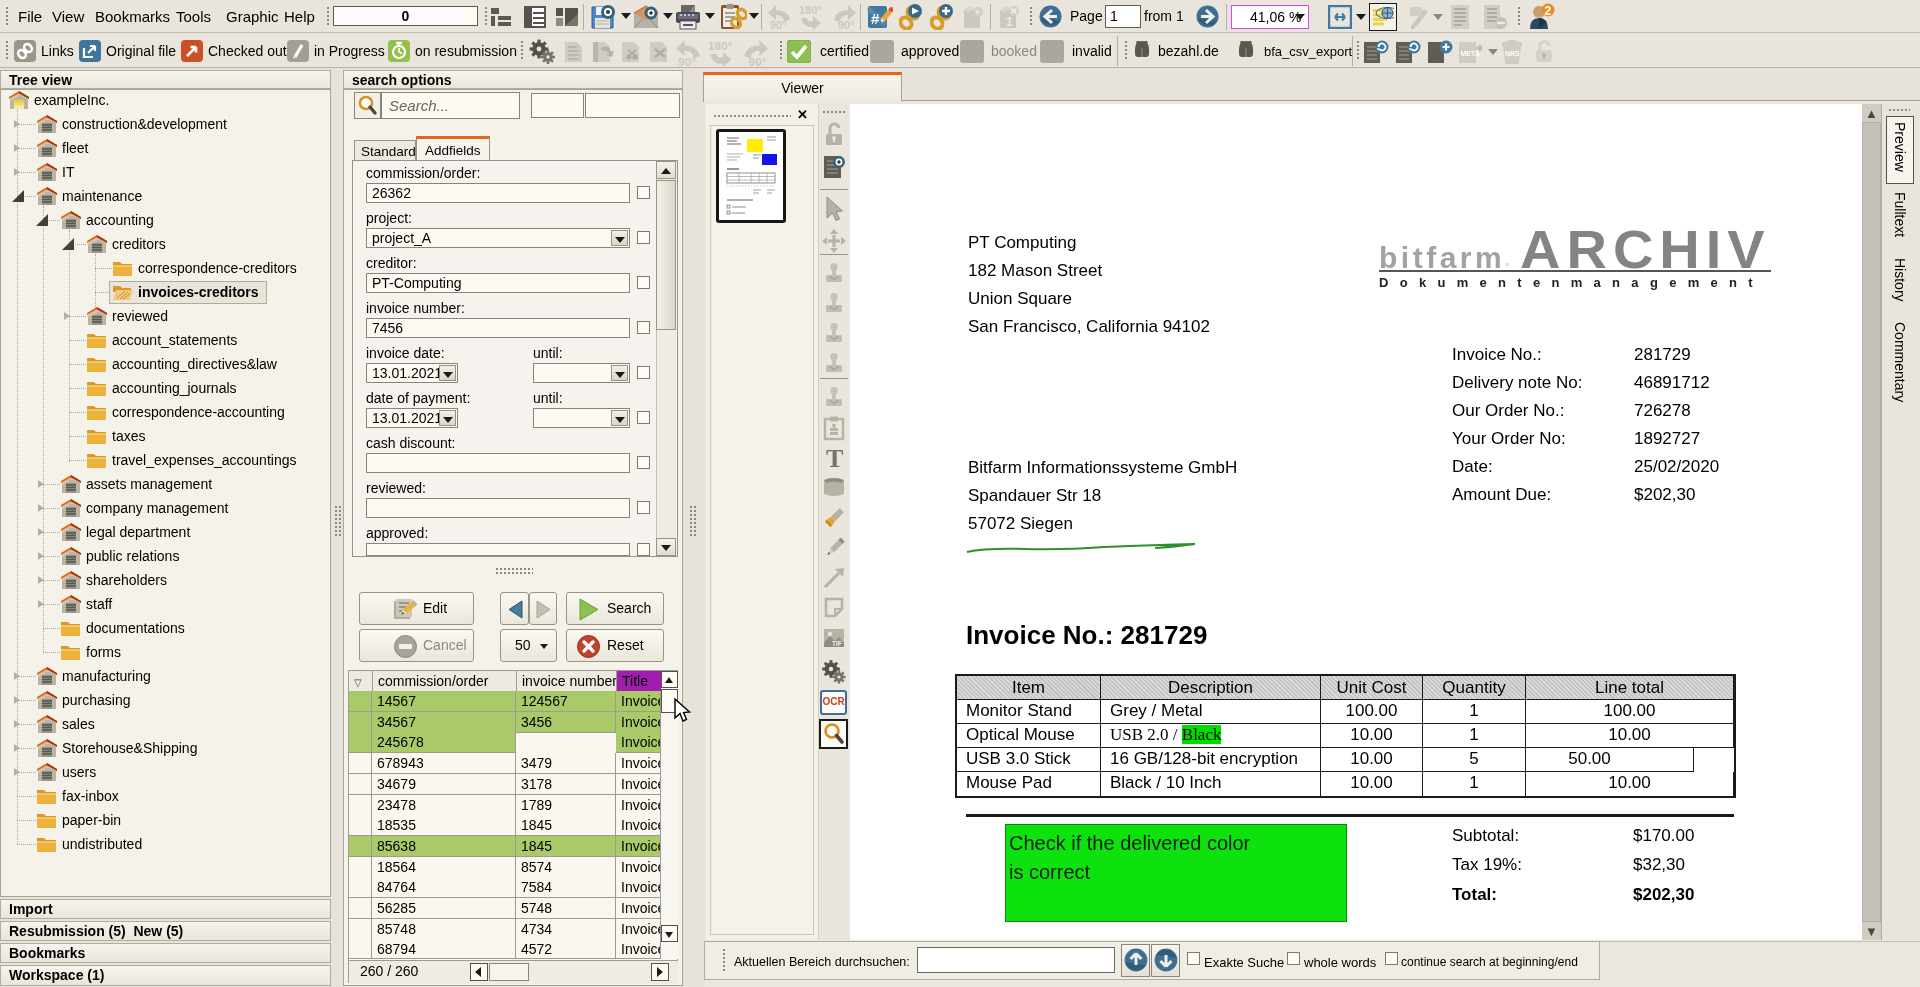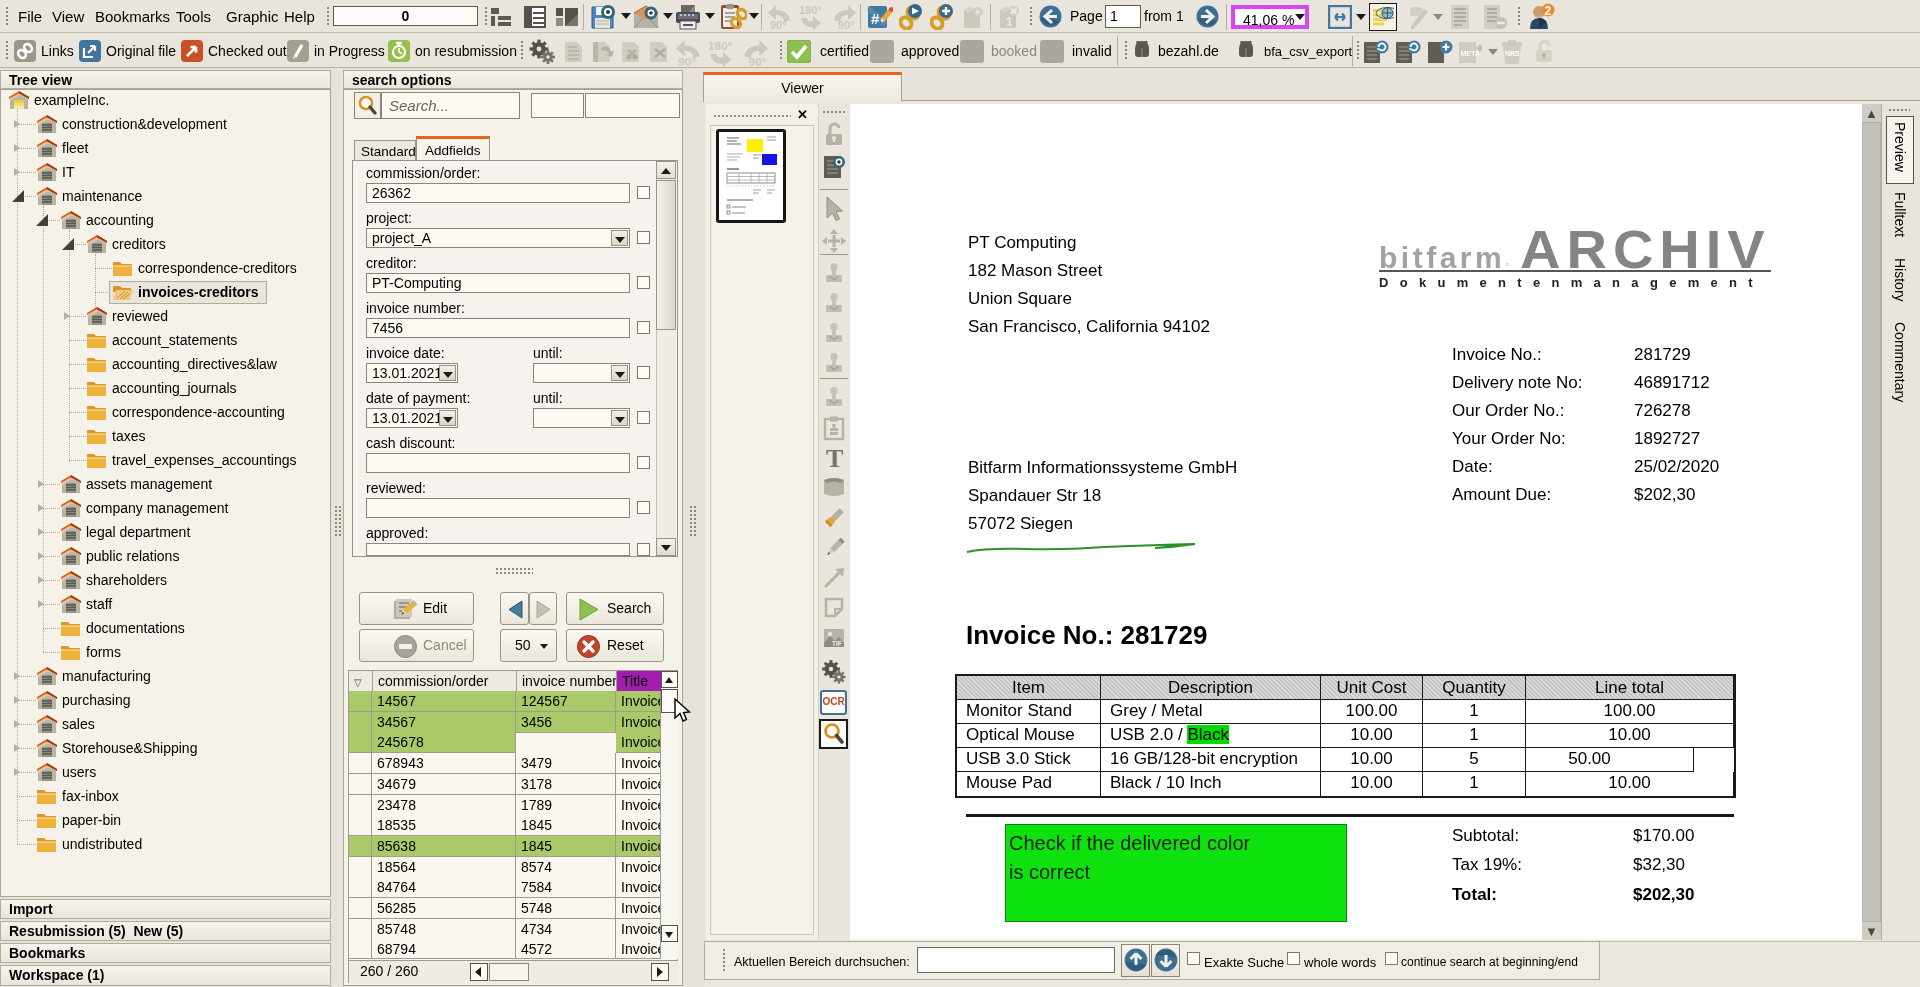--- a/index.html
+++ b/index.html
@@ -164,21 +164,21 @@
   </svg>
 <div class="abs" style="left:1070px;top:8px;">Page</div>
 <div class="abs" style="left:1105px;top:5px;width:36px;height:23px;background:#fff;border:1px solid #5f5b51;padding:2px 0 0 4px;">1</div>
 <div class="abs" style="left:1144px;top:8px;">from 1</div>
 <svg class="ico" style="left:1196px;top:5px;" width="23" height="23" viewBox="0 0 23 23">
     <circle cx="11.5" cy="11.5" r="11" fill="#3c6f93"></circle>
     <path d="M2 13 A 11 11 0 0 0 21 16 Z" fill="#2d566f" opacity="0.7"></path>
     <path d="M10 5 L17 11.5 L10 18 M5 11.5 H17" stroke="#f2efe8" stroke-width="3" fill="none"></path>
   </svg>
 <div class="abs sep" style="left:1226px;top:4px;height:26px;"></div>
-<div class="abs" style="left:1231px;top:5px;width:78px;height:24px;background:#fff;border:4px solid #d946ef;padding:3px 0 0 8px;">41,06 %</div>
+<div class="abs" style="left:1231px;top:5px;width:78px;height:24px;background:#fff;border:1px solid #d946ef;padding:3px 0 0 18px;">41,06 %</div>
 <div class="abs" style="left:1295px;top:14px;width:0;height:0;border-left:5px solid transparent;border-right:5px solid transparent;border-top:6px solid #1a1a1a;"></div>
 <svg class="ico" style="left:1328px;top:5px;" width="24" height="24" viewBox="0 0 24 24">
     <rect x="1" y="1" width="22" height="22" fill="none" stroke="#4279a3" stroke-width="2.4"></rect>
     <path d="M7 12 H17 M7 12 L10 8.5 M7 12 L10 15.5 M17 12 L14 8.5 M17 12 L14 15.5" stroke="#4279a3" stroke-width="2.2" fill="none"></path>
   </svg>
 <div class="abs" style="left:1356px;top:14px;width:0;height:0;border-left:5px solid transparent;border-right:5px solid transparent;border-top:6px solid #1a1a1a;"></div>
 <div class="abs" style="left:1369px;top:3px;width:28px;height:28px;border:1.5px solid #1a1a1a;background:#f5f2ea;"></div>
 <svg class="ico" style="left:1372px;top:6px;" width="22" height="22" viewBox="0 0 22 22">
     <path d="M1 4.5 h14 M1 9 h14 M1 13.5 h14 M1 18 h11" stroke="#ecd24e" stroke-width="3.2"></path>
     <circle cx="15.5" cy="7" r="5.5" fill="#8fb3c8" stroke="#2d566f" stroke-width="1"></circle>
@@ -978,21 +978,21 @@
 <div class="abs doc" style="left:1101px;top:676px;width:220px;height:24px;background-image:repeating-linear-gradient(45deg,#dadada 0 1.5px,#c2c2c2 1.5px 3px);border-right:1.5px solid #1a1a1a;border-bottom:1.5px solid #1a1a1a;text-align:center;padding-top:2px;">Description</div>
 <div class="abs doc" style="left:1321px;top:676px;width:102px;height:24px;background-image:repeating-linear-gradient(45deg,#dadada 0 1.5px,#c2c2c2 1.5px 3px);border-right:1.5px solid #1a1a1a;border-bottom:1.5px solid #1a1a1a;text-align:center;padding-top:2px;">Unit Cost</div>
 <div class="abs doc" style="left:1423px;top:676px;width:103px;height:24px;background-image:repeating-linear-gradient(45deg,#dadada 0 1.5px,#c2c2c2 1.5px 3px);border-right:1.5px solid #1a1a1a;border-bottom:1.5px solid #1a1a1a;text-align:center;padding-top:2px;">Quantity</div>
 <div class="abs doc" style="left:1526px;top:676px;width:208px;height:24px;background-image:repeating-linear-gradient(45deg,#dadada 0 1.5px,#c2c2c2 1.5px 3px);border-right:1.5px solid #1a1a1a;border-bottom:1.5px solid #1a1a1a;text-align:center;padding-top:2px;">Line total</div>
 <div class="abs doc" style="left:957px;top:700px;width:144px;height:24px;border-right:1.5px solid #1a1a1a;border-bottom:1.5px solid #1a1a1a;padding-left:9px;padding-top:1px;">Monitor Stand</div>
 <div class="abs doc" style="left:1101px;top:700px;width:220px;height:24px;border-right:1.5px solid #1a1a1a;border-bottom:1.5px solid #1a1a1a;padding-left:9px;padding-top:1px;">Grey / Metal</div>
 <div class="abs doc" style="left:1321px;top:700px;width:102px;height:24px;border-right:1.5px solid #1a1a1a;border-bottom:1.5px solid #1a1a1a;text-align:center;padding-top:1px;">100.00</div>
 <div class="abs doc" style="left:1423px;top:700px;width:103px;height:24px;border-right:1.5px solid #1a1a1a;border-bottom:1.5px solid #1a1a1a;text-align:center;padding-top:1px;">1</div>
 <div class="abs doc" style="left:1526px;top:700px;width:208px;height:24px;border-right:1.5px solid #1a1a1a;border-bottom:1.5px solid #1a1a1a;text-align:center;padding-top:1px;">100.00</div>
 <div class="abs doc" style="left:957px;top:724px;width:144px;height:24px;border-right:1.5px solid #1a1a1a;border-bottom:1.5px solid #1a1a1a;padding-left:9px;padding-top:1px;">Optical Mouse</div>
-<div class="abs doc" style="left:1101px;top:724px;width:220px;height:24px;border-right:1.5px solid #1a1a1a;border-bottom:1.5px solid #1a1a1a;padding-left:9px;padding-top:1px;">USB 2.0 / <span style="background:#00dd00;">Black</span></div>
+<div class="abs doc" style="left:1101px;top:724px;width:220px;height:24px;border-right:1.5px solid #1a1a1a;border-bottom:1.5px solid #1a1a1a;padding-left:9px;padding-top:1px;font-family:Liberation Serif, serif;">USB 2.0 / <span style="background:#00dd00;">Black</span></div>
 <div class="abs doc" style="left:1321px;top:724px;width:102px;height:24px;border-right:1.5px solid #1a1a1a;border-bottom:1.5px solid #1a1a1a;text-align:center;padding-top:1px;">10.00</div>
 <div class="abs doc" style="left:1423px;top:724px;width:103px;height:24px;border-right:1.5px solid #1a1a1a;border-bottom:1.5px solid #1a1a1a;text-align:center;padding-top:1px;">1</div>
 <div class="abs doc" style="left:1526px;top:724px;width:208px;height:24px;border-right:1.5px solid #1a1a1a;border-bottom:1.5px solid #1a1a1a;text-align:center;padding-top:1px;">10.00</div>
 <div class="abs doc" style="left:957px;top:748px;width:144px;height:24px;border-right:1.5px solid #1a1a1a;border-bottom:1.5px solid #1a1a1a;padding-left:9px;padding-top:1px;">USB 3.0 Stick</div>
 <div class="abs doc" style="left:1101px;top:748px;width:220px;height:24px;border-right:1.5px solid #1a1a1a;border-bottom:1.5px solid #1a1a1a;padding-left:9px;padding-top:1px;">16 GB/128-bit encryption</div>
 <div class="abs doc" style="left:1321px;top:748px;width:102px;height:24px;border-right:1.5px solid #1a1a1a;border-bottom:1.5px solid #1a1a1a;text-align:center;padding-top:1px;">10.00</div>
 <div class="abs doc" style="left:1423px;top:748px;width:103px;height:24px;border-right:1.5px solid #1a1a1a;border-bottom:1.5px solid #1a1a1a;text-align:center;padding-top:1px;">5</div>
 <div class="abs doc" style="left:1486px;top:748px;width:208px;height:24px;border-right:1.5px solid #1a1a1a;border-bottom:1.5px solid #1a1a1a;text-align:center;padding-top:1px;">50.00</div>
 <div class="abs doc" style="left:957px;top:772px;width:144px;height:24px;border-right:1.5px solid #1a1a1a;padding-left:9px;padding-top:1px;">Mouse Pad</div>
 <div class="abs doc" style="left:1101px;top:772px;width:220px;height:24px;border-right:1.5px solid #1a1a1a;padding-left:9px;padding-top:1px;">Black / 10 Inch</div>

